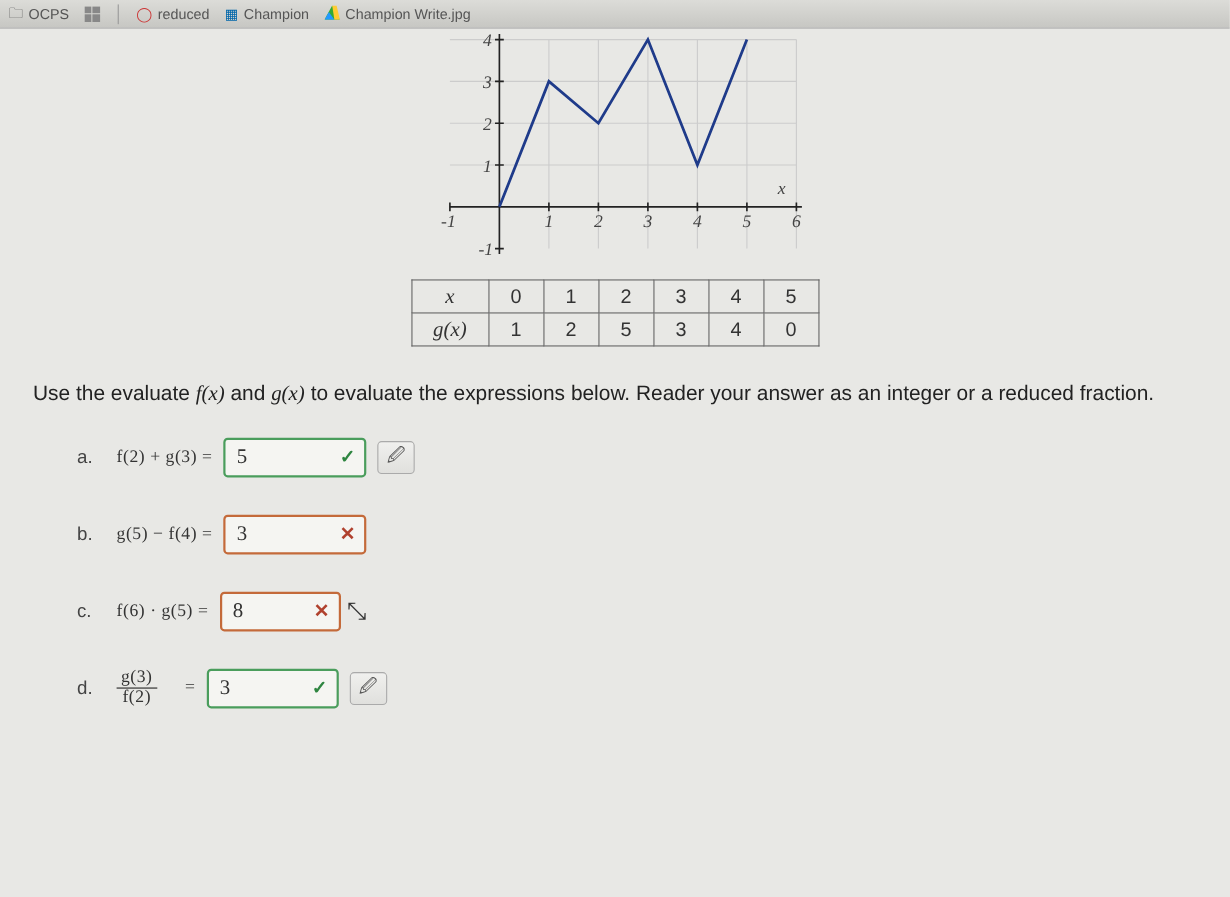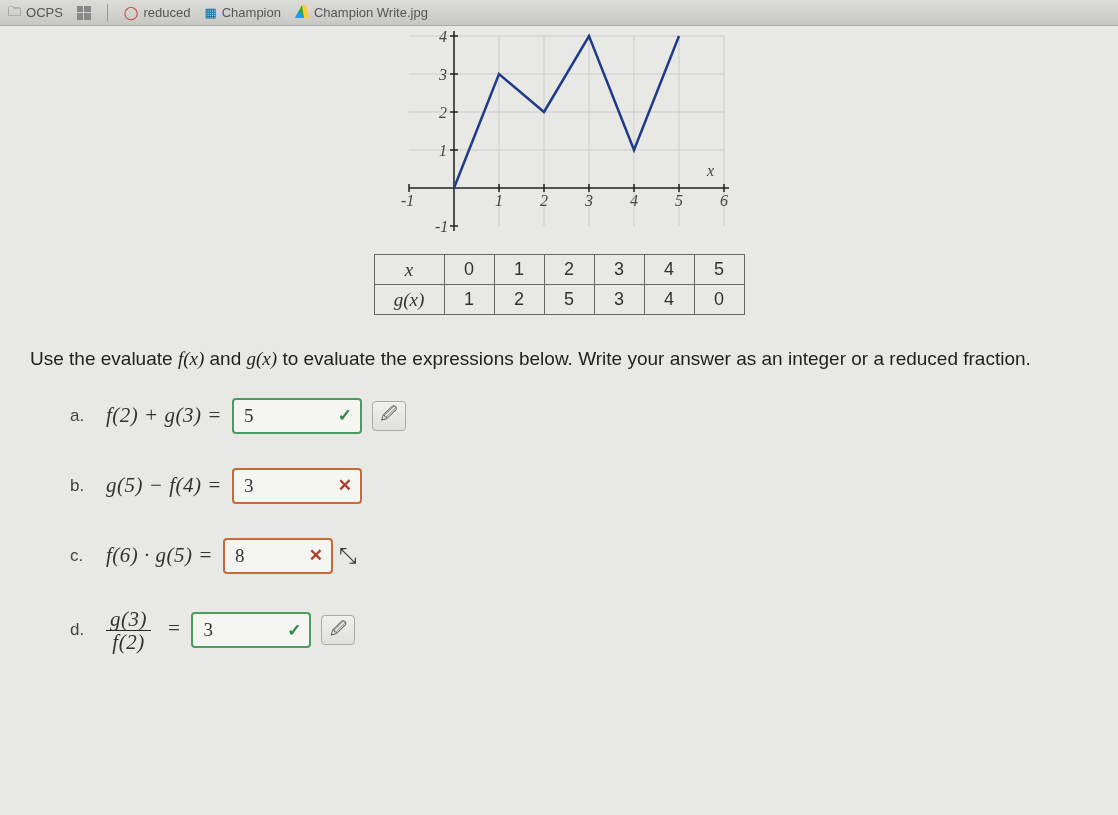--- a/index.html
+++ b/index.html
@@ -76,27 +76,26 @@
   .qrow {
     display: flex;
     align-items: center;
     gap: 10px;
     margin-bottom: 34px;
     font-size: 20px;
   }
   .qrow .letter { width: 26px; color:#444; font-size:17px; }
   .qrow .expr {
     font-family: 'Times New Roman', serif;
-    font-style: italic;
-    font-size: 21px;
+    font-size: 16px;
     letter-spacing: .5px;
   }
   .qrow .frac {
     display:inline-flex; flex-direction:column; align-items:center;
-    vertical-align:middle; line-height:1.05; margin-right:10px;
+    vertical-align:middle; line-height:1.05; margin-right:21px;
   }
   .qrow .frac .num { border-bottom:1.5px solid #222; padding:0 4px;}
   .qrow .frac .den { padding:0 4px;}
   .answer-box {
     border: 2px solid;
     border-radius: 4px;
     width: 130px;
     height: 36px;
     display: flex;
     align-items: center;
@@ -233,21 +232,21 @@
         <td>5</td>
         <td>3</td>
         <td>4</td>
         <td>0</td>
       </tr>
     </tbody>
       </table>
   </div>
 
   <div class="instruction">
-    <span>Use the evaluate </span><span class="mathvar">f(x)</span><span> and </span><span class="mathvar">g(x)</span><span> to evaluate the expressions below. Write your answer as an integer or a reduced fraction.</span>
+    <span>Use the evaluate </span><span class="mathvar">f(x)</span><span> and </span><span class="mathvar">g(x)</span><span> to evaluate the expressions below. Reader your answer as an integer or a reduced fraction.</span>
   </div>
 
   <div class="questions">
 
     <div class="qrow">
       <span class="letter">a.</span>
       <span class="expr">f(2) + g(3) =</span>
       <div class="answer-box correct">
         <span class="val">5</span>
         <span class="mark">✓</span>

